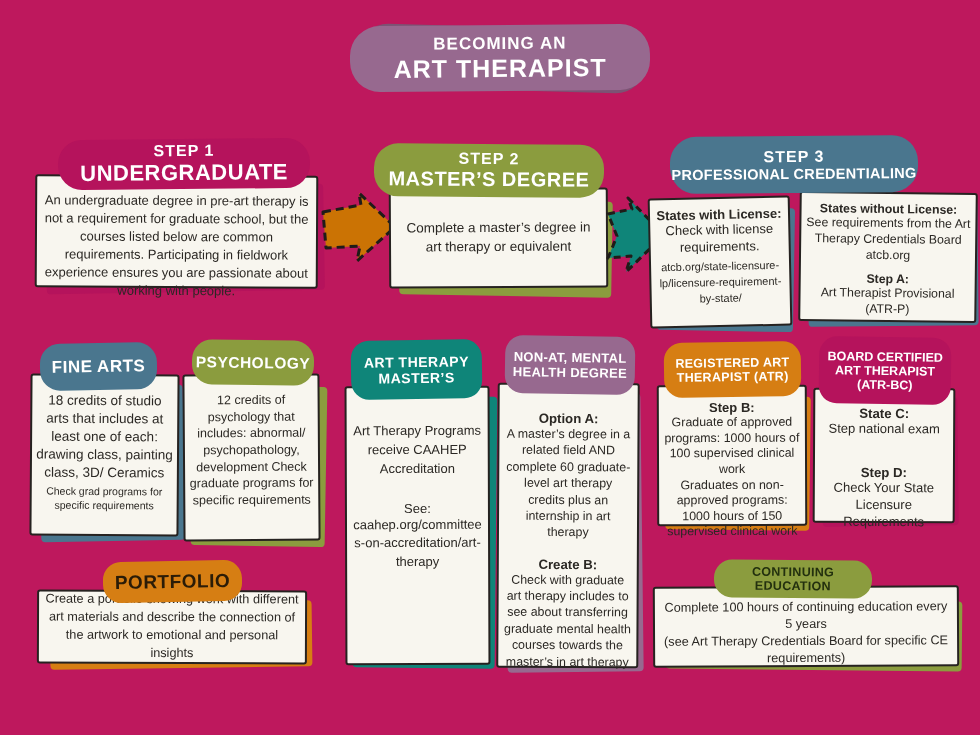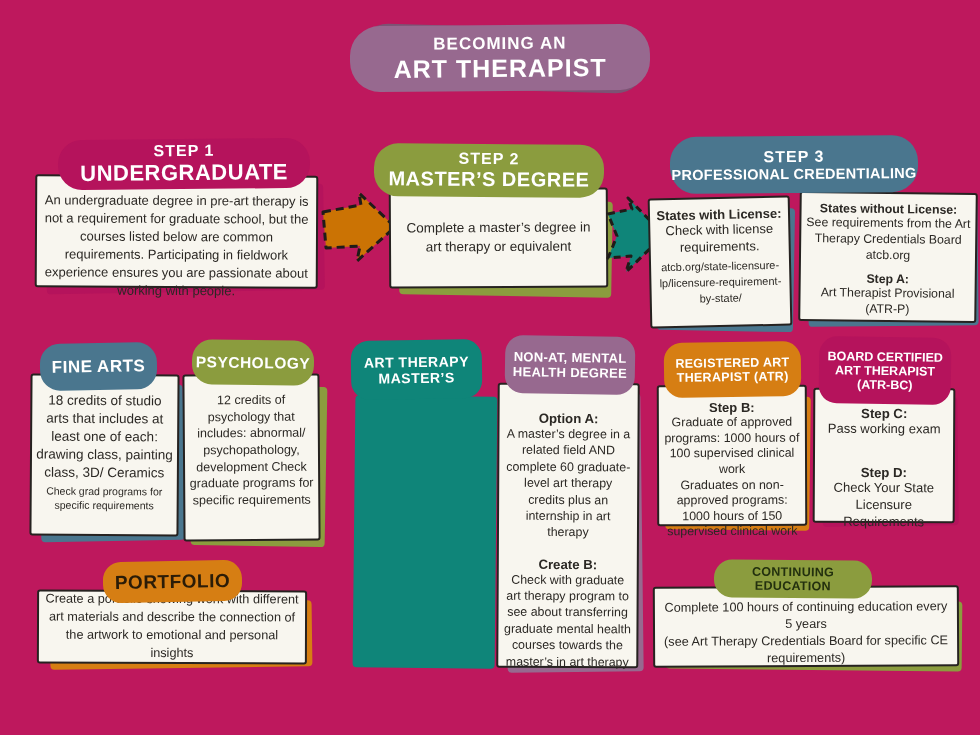--- a/index.html
+++ b/index.html
@@ -87,52 +87,57 @@
 
   <div class="shadow bg-olive" style="left:192px;top:386px;width:134px;height:160px;transform:rotate(1deg);"></div>
   <div class="paper" style="left:183px;top:374px;width:137px;height:167px;transform:rotate(-0.4deg);padding:16px 4px 0;">
     <div style="font-size:12.5px;line-height:1.33;">12 credits of psychology that includes: abnormal/ psychopathology, development Check graduate programs for specific requirements</div>
   </div>
   <div class="blob bg-olive" style="left:192px;top:340px;width:122px;height:45px;border-radius:20px;transform:rotate(0.8deg);">
     <div style="font-size:15.5px;letter-spacing:0.5px;">PSYCHOLOGY</div>
   </div>
 
   <div class="shadow bg-teal" style="left:354px;top:396px;width:142px;height:272px;transform:rotate(0.6deg);"></div>
+  <div class="paper" style="left:345px;top:386px;width:145px;height:279px;transform:rotate(-0.2deg);padding:34px 6px 0;">
+    <div style="font-size:13px;line-height:1.45;">Art Therapy Programs receive CAAHEP Accreditation</div>
+    <div style="font-size:13px;margin-top:22px;">See:</div>
+    <div class="url" style="font-size:13px;line-height:1.45;">caahep.org/committees-on-accreditation/art-therapy</div>
+  </div>
   <div class="blob bg-teal" style="left:351px;top:340px;width:131px;height:59px;border-radius:18px;transform:rotate(-0.8deg);">
     <div style="font-size:14px;letter-spacing:0.5px;">ART THERAPY</div>
     <div style="font-size:14px;letter-spacing:0.5px;">MASTER’S</div>
   </div>
 
   <div class="shadow bg-purple" style="left:506px;top:394px;width:136px;height:278px;transform:rotate(-0.7deg);"></div>
   <div class="paper" style="left:497px;top:383px;width:142px;height:285px;transform:rotate(0.3deg);padding:26px 5px 0;">
     <div class="bold" style="font-size:13.2px;">Option A:</div>
     <div style="font-size:12.4px;line-height:1.32;">A master’s degree in a related field AND complete 60 graduate-level art therapy credits plus an internship in art therapy</div>
     <div class="bold" style="font-size:13.2px;margin-top:16px;">Create B:</div>
-    <div style="font-size:12.4px;line-height:1.32;">Check with graduate art therapy program to see about transferring graduate mental health courses towards the master’s in art therapy</div>
+    <div style="font-size:12.4px;line-height:1.32;">Check with graduate art therapy includes to see about transferring graduate mental health courses towards the master’s in art therapy</div>
   </div>
   <div class="blob bg-purple" style="left:505px;top:336px;width:130px;height:58px;border-radius:18px;transform:rotate(0.9deg);">
     <div style="font-size:13px;letter-spacing:0.3px;">NON-AT, MENTAL</div>
     <div style="font-size:13px;letter-spacing:0.3px;">HEALTH DEGREE</div>
   </div>
 
   <div class="shadow bg-orange" style="left:666px;top:396px;width:144px;height:134px;transform:rotate(0.7deg);"></div>
   <div class="paper" style="left:657px;top:385px;width:150px;height:141px;transform:rotate(-0.2deg);padding:13px 4px 0;">
     <div class="bold" style="font-size:13px;">Step B:</div>
     <div style="font-size:12.4px;line-height:1.26;">Graduate of approved programs: 1000 hours of 100 supervised clinical work</div>
     <div style="font-size:12.4px;line-height:1.26;">Graduates on non-approved programs: 1000 hours of 150 supervised clinical work</div>
   </div>
   <div class="blob bg-orange" style="left:664px;top:342px;width:137px;height:55px;border-radius:18px;transform:rotate(-0.8deg);">
     <div style="font-size:12.5px;letter-spacing:0.3px;">REGISTERED ART</div>
     <div style="font-size:12.5px;letter-spacing:0.3px;">THERAPIST (ATR)</div>
   </div>
 
   <div class="shadow bg-magenta" style="left:822px;top:398px;width:136px;height:128px;transform:rotate(-0.6deg);"></div>
   <div class="paper" style="left:813px;top:388px;width:142px;height:135px;transform:rotate(0.3deg);padding:16px 5px 0;">
-    <div class="bold" style="font-size:13.2px;">Step C:</div>
-    <div style="font-size:13px;line-height:1.3;">Pass working exam</div>
+    <div class="bold" style="font-size:13.2px;">State C:</div>
+    <div style="font-size:13px;line-height:1.3;">Step national exam</div>
     <div class="bold" style="font-size:13.2px;margin-top:27px;">Step D:</div>
     <div style="font-size:13px;line-height:1.3;">Check Your State Licensure Requirements</div>
   </div>
   <div class="blob bg-magenta" style="left:819px;top:337px;width:132px;height:67px;border-radius:18px;transform:rotate(0.8deg);">
     <div style="font-size:12.5px;">BOARD CERTIFIED</div>
     <div style="font-size:12.5px;">ART THERAPIST</div>
     <div style="font-size:12.5px;">(ATR-BC)</div>
   </div>
 
   <div class="shadow bg-orange" style="left:50px;top:602px;width:262px;height:66px;transform:rotate(-0.8deg);"></div>

